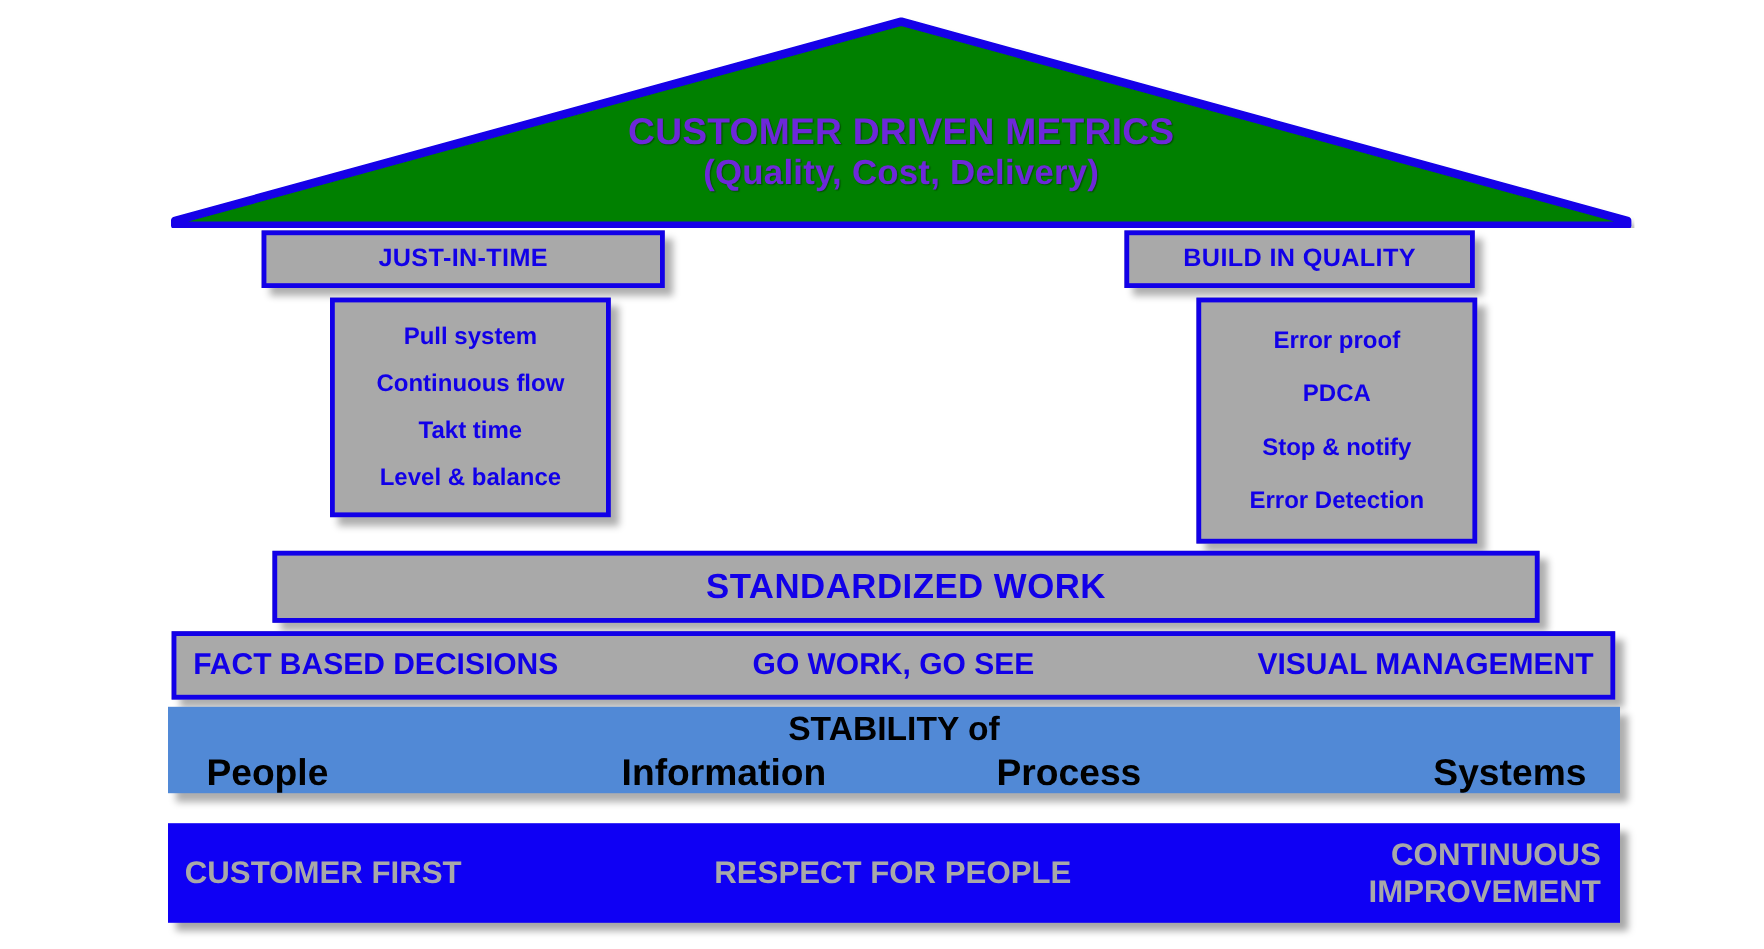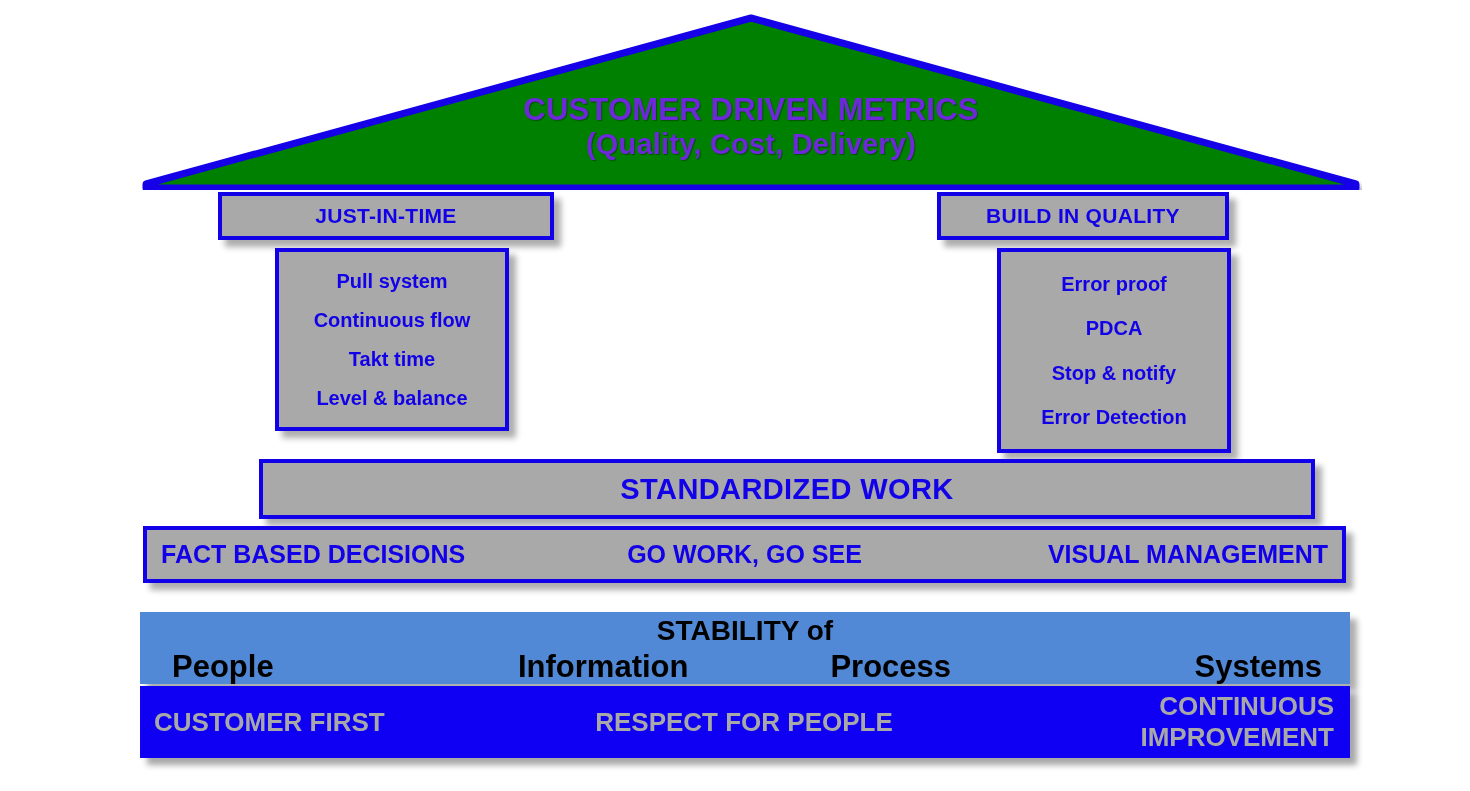--- a/index.html
+++ b/index.html
@@ -76,21 +76,21 @@
     padding: 10px 6px;
     font-size: 20px;
   }
   #jit-body { left: 275px; top: 248px; width: 234px; height: 183px; }
   #biq-body { left: 997px; top: 248px; width: 234px; height: 205px; }
   .pillar-body .item { width: 100%; line-height: 1.1; }
 
   
   #std-work {
     left: 227px; top: 459px; width: 1056px; height: 60px;
-    font-size: 29px; letter-spacing: 0.4px; margin-left: 32px;
+    font-size: 29px; letter-spacing: 0.4px;
   }
 
   
   #principles {
     left: 143px; top: 526px; width: 1203px; height: 57px;
     justify-content: space-between;
     padding: 16px 10px;
     font-size: 25px;
   }
   #principles .p-item { flex: 1 1 0; text-align: center; }
@@ -98,21 +98,20 @@
   #principles .p-item:last-child { text-align: right; padding-right: 4px; }
 
   
   #stability {
     position: absolute;
     left: 140px; top: 589px; width: 1210px; height: 72px;
     background: #5189d6;
     box-sizing: border-box;
     box-shadow: 7px 7px 6px rgba(0,0,0,0.32);
     color: #000000;
-    margin-top: 23px;
   }
   #stability .stab-title {
     position: absolute;
     left: 0; top: 3px; width: 100%;
     text-align: center;
     font-size: 28px;
     font-weight: bold;
   }
   #stability .stab-items {
     position: absolute;
@@ -126,21 +125,21 @@
     font-size: 31px;
     font-weight: bold;
     line-height: 1.05;
   }
   #stability .s-item:first-child { text-align: left; padding-left: 32px; }
   #stability .s-item:last-child { text-align: right; padding-right: 28px; }
 
   
   #foundation {
     position: absolute;
-    left: 140px; top: 686px; width: 1210px; height: 72px;
+    left: 140px; top: 686px; width: 1210px; height: 83px;
     background: #0f00f4;
     box-sizing: border-box;
     box-shadow: 7px 7px 6px rgba(0,0,0,0.35);
     display: flex;
     align-items: center;
     color: #a8a8a8;
     font-weight: bold;
     font-size: 26px;
     gap: 31px;
   }

